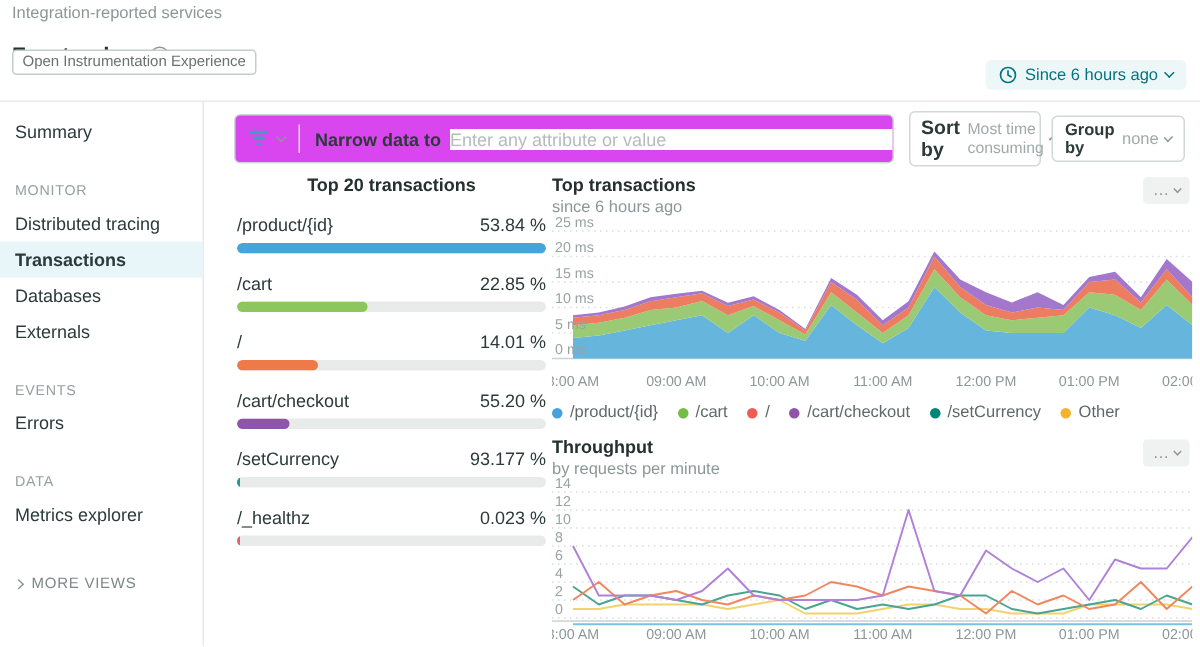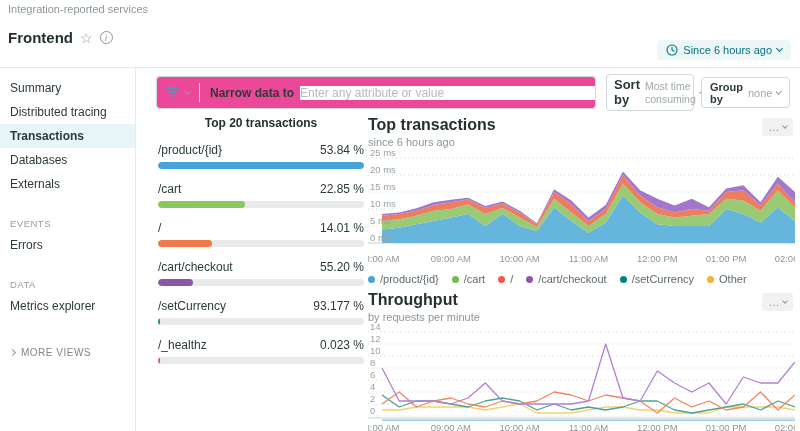--- a/index.html
+++ b/index.html
@@ -26,21 +26,21 @@
   
   .sidebar { position:absolute; left:0; top:68px; bottom:0; width:136px; border-right:1px solid #e8eaea;
              padding-top:8px; background:#fff; }
   .nav-item { font-size:12px; color:#2c3a3a; padding:5px 10px; cursor:pointer; }
   .nav-item.active { background:#e8f5f9; font-weight:bold; }
   .nav-header { font-size:9.5px; color:#95a0a0; letter-spacing:.5px; padding:4px 10px; margin-top:18px; }
   .more-views { display:flex; align-items:center; gap:6px; font-size:10px; color:#7d8888;
                 letter-spacing:.5px; padding:5px 10px; margin-top:24px; cursor:pointer; }
   
   .narrow-box { position:absolute; left:156px; top:76px; width:440px; height:33px; border:1px solid #d2d7d7;
-                border-radius:4px; display:flex; align-items:center; background:#ec4899; }
+                border-radius:4px; display:flex; align-items:center; background:#d946ef; }
   .funnel-btn { display:flex; align-items:center; gap:6px; padding:0 9px; cursor:pointer; }
   .vsep { width:1px; height:19px; background:#dde1e1; }
   .narrow-label { font-size:12px; font-weight:bold; margin:0 6px 0 10px; white-space:nowrap; }
   .narrow-input { flex:1; border:none; outline:none; font-size:12px; color:#2c3a3a;
                   font-family:"Liberation Sans", sans-serif; }
   .narrow-input::placeholder { color:#b4bcbc; }
   .sort-box { position:absolute; left:606px; top:74px; width:88px; height:37px; border:1px solid #d2d7d7;
               border-radius:4px; display:flex; align-items:center; gap:5px; padding:0 7px; cursor:pointer; background:#fff; }
   .sort-label { font-size:13px; font-weight:bold; line-height:1.15; }
   .sort-value { font-size:10.5px; color:#a0a9a9; line-height:1.15; flex:1; }
@@ -55,21 +55,21 @@
   .list-subtitle { font-size:11px; color:#8d9797; margin-top:2px; }
   .t-row { margin-top:13px; }
   .t-line { display:flex; justify-content:space-between; font-size:12px; color:#2c3a3a; }
   .t-name { cursor:pointer; }
   .t-track { margin-top:5px; height:7px; background:#e9eaea; border-radius:4px; overflow:hidden; }
   .t-fill { height:100%; border-radius:4px; min-width:2px; }
   
   .panel { position:absolute; left:368px; width:427px; overflow:hidden; }
   .panel-1 { top:116px; height:172px; }
   .panel-2 { top:291px; height:140px; }
-  .panel-title { font-size:16px; font-weight:bold; color:#25302f; }
+  .panel-title { font-size:12px; font-weight:bold; color:#25302f; }
   .panel-subtitle { font-size:11px; color:#8d9797; margin-top:2px; }
   .menu-btn { position:absolute; right:2px; top:2px; width:31px; height:18px; background:#f0f1f1;
               border-radius:3px; display:flex; align-items:center; justify-content:center; gap:3px;
               color:#8d9797; font-size:11px; cursor:pointer; }
   .menu-btn .chev { width:4px; height:4px; }
   .chart { position:relative; margin-top:7px; }
   .chart-1 { height:96px; }
   .chart-2 { height:90px; }
   .chart svg { position:absolute; left:0; top:0; }
   .ylab { position:absolute; left:2px; font-size:9.5px; color:#99a3a3; }
@@ -83,33 +83,35 @@
 <body>
 
 <div class="app">
 
   <div class="breadcrumb">Integration-reported services</div>
   <div class="title-row">
     <span class="page-title">Frontend</span>
     <span class="star">☆</span>
     <span class="info-circle">i</span>
   </div>
+  <button class="open-instr">Open Instrumentation Experience</button>
 
   <div class="time-picker">
     <svg width="12" height="12" viewBox="0 0 12 12">
       <circle cx="6" cy="6" r="5" fill="none" stroke="#00747f" stroke-width="1.1"></circle>
       <path d="M6 3.2 V6 L8 7.2" fill="none" stroke="#00747f" stroke-width="1.1" stroke-linecap="round"></path>
     </svg>
     <span>Since 6 hours ago</span>
     <i class="chev teal"></i>
   </div>
   <div class="hdr-divider"></div>
 
   <nav class="sidebar">
     <div class="nav-item">Summary</div>
+    <div class="nav-header">MONITOR</div>
     <div class="nav-item">Distributed tracing</div>
     <div class="nav-item active">Transactions</div>
     <div class="nav-item">Databases</div>
     <div class="nav-item">Externals</div>
     <div class="nav-header">EVENTS</div>
     <div class="nav-item">Errors</div>
     <div class="nav-header">DATA</div>
     <div class="nav-item">Metrics explorer</div>
     <div class="more-views">
       <i class="chev right"></i>

